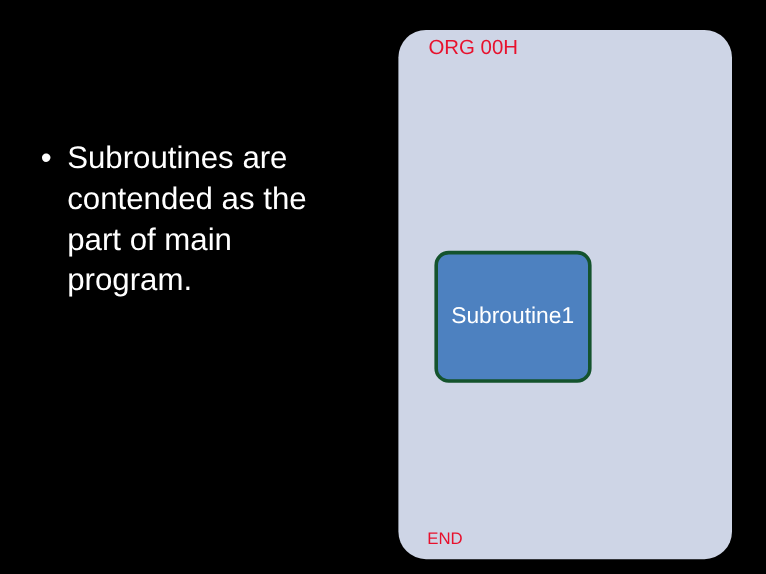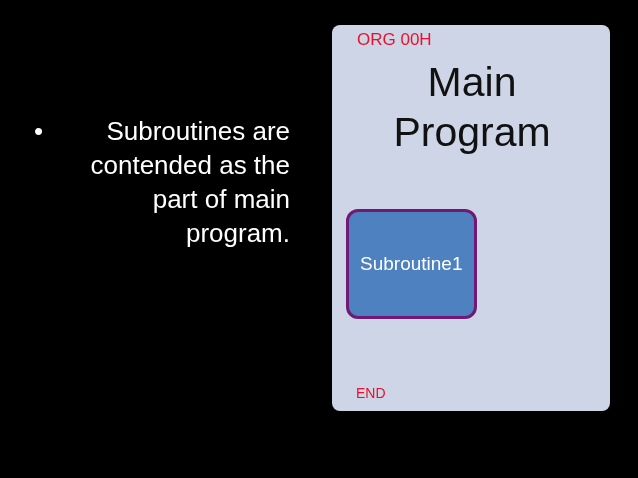--- a/index.html
+++ b/index.html
@@ -36,32 +36,31 @@
     text-align: left;
     padding-left: 4px;
     box-sizing: border-box;
   }
   .bullet-text {
     flex: 1 1 auto;
     color: #ffffff;
     font-size: 26px;
     line-height: 34px;
     letter-spacing: 0px;
-    text-align: right;
   }
 
   
   #main-program-panel {
     position: absolute;
     left: 332px;
     top: 25px;
     width: 278px;
-    height: 386px;
+    height: 441px;
     background: #ced5e6;
-    border-radius: 8px;
+    border-radius: 23px;
     box-sizing: border-box;
   }
   #org-label {
     position: absolute;
     left: 25px;
     top: 4px;
     color: #e8112d;
     font-size: 17px;
     line-height: 22px;
     font-weight: normal;
@@ -83,25 +82,26 @@
     bottom: 7px;
     color: #e8112d;
     font-size: 14px;
     line-height: 22px;
   }
 
   
   .subroutine-box {
     position: absolute;
     background: #4d81c0;
-    border: 3px solid #701a75;
+    border: 3px solid #14532d;
     border-radius: 12px;
     box-sizing: border-box;
     display: flex;
     align-items: center;
+    margin-left: 16px;
   }
   .subroutine-label {
     color: #ffffff;
     font-size: 19px;
     line-height: 24px;
     padding-left: 11px;
   }
   #subroutine-1-box {
     left: 14px;
     top: 184px;
@@ -124,21 +124,20 @@
     <div class="bullet-row">
       <span class="bullet-dot">•</span>
       <span class="bullet-text">Subroutines are contended as the part of main program.</span>
     </div>
   </div>
 
   <div id="main-program-panel">
 
     <div id="org-label">ORG 00H</div>
 
-    <div id="main-program-title">Main Program</div>
 
     <div class="subroutine-box" id="subroutine-1-box">
       <span class="subroutine-label">Subroutine1</span>
     </div>
 
 
     <div id="end-label">END</div>
 
   </div>
 

